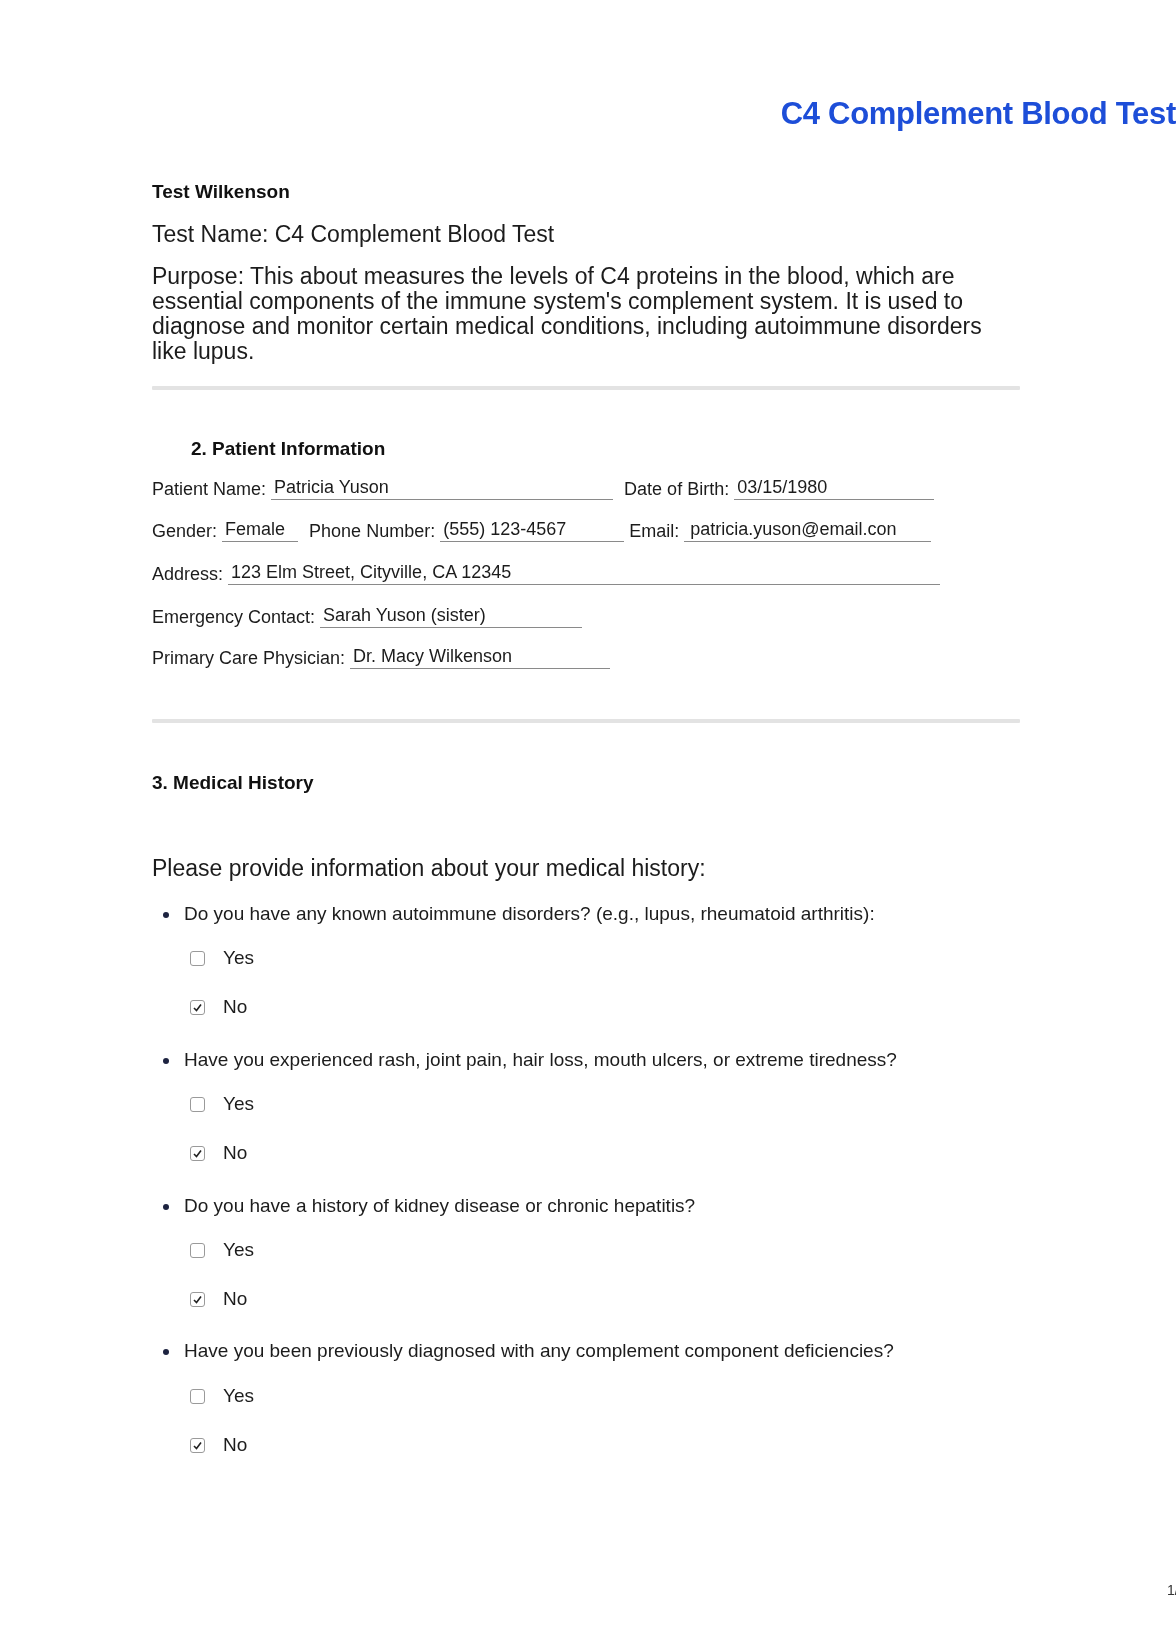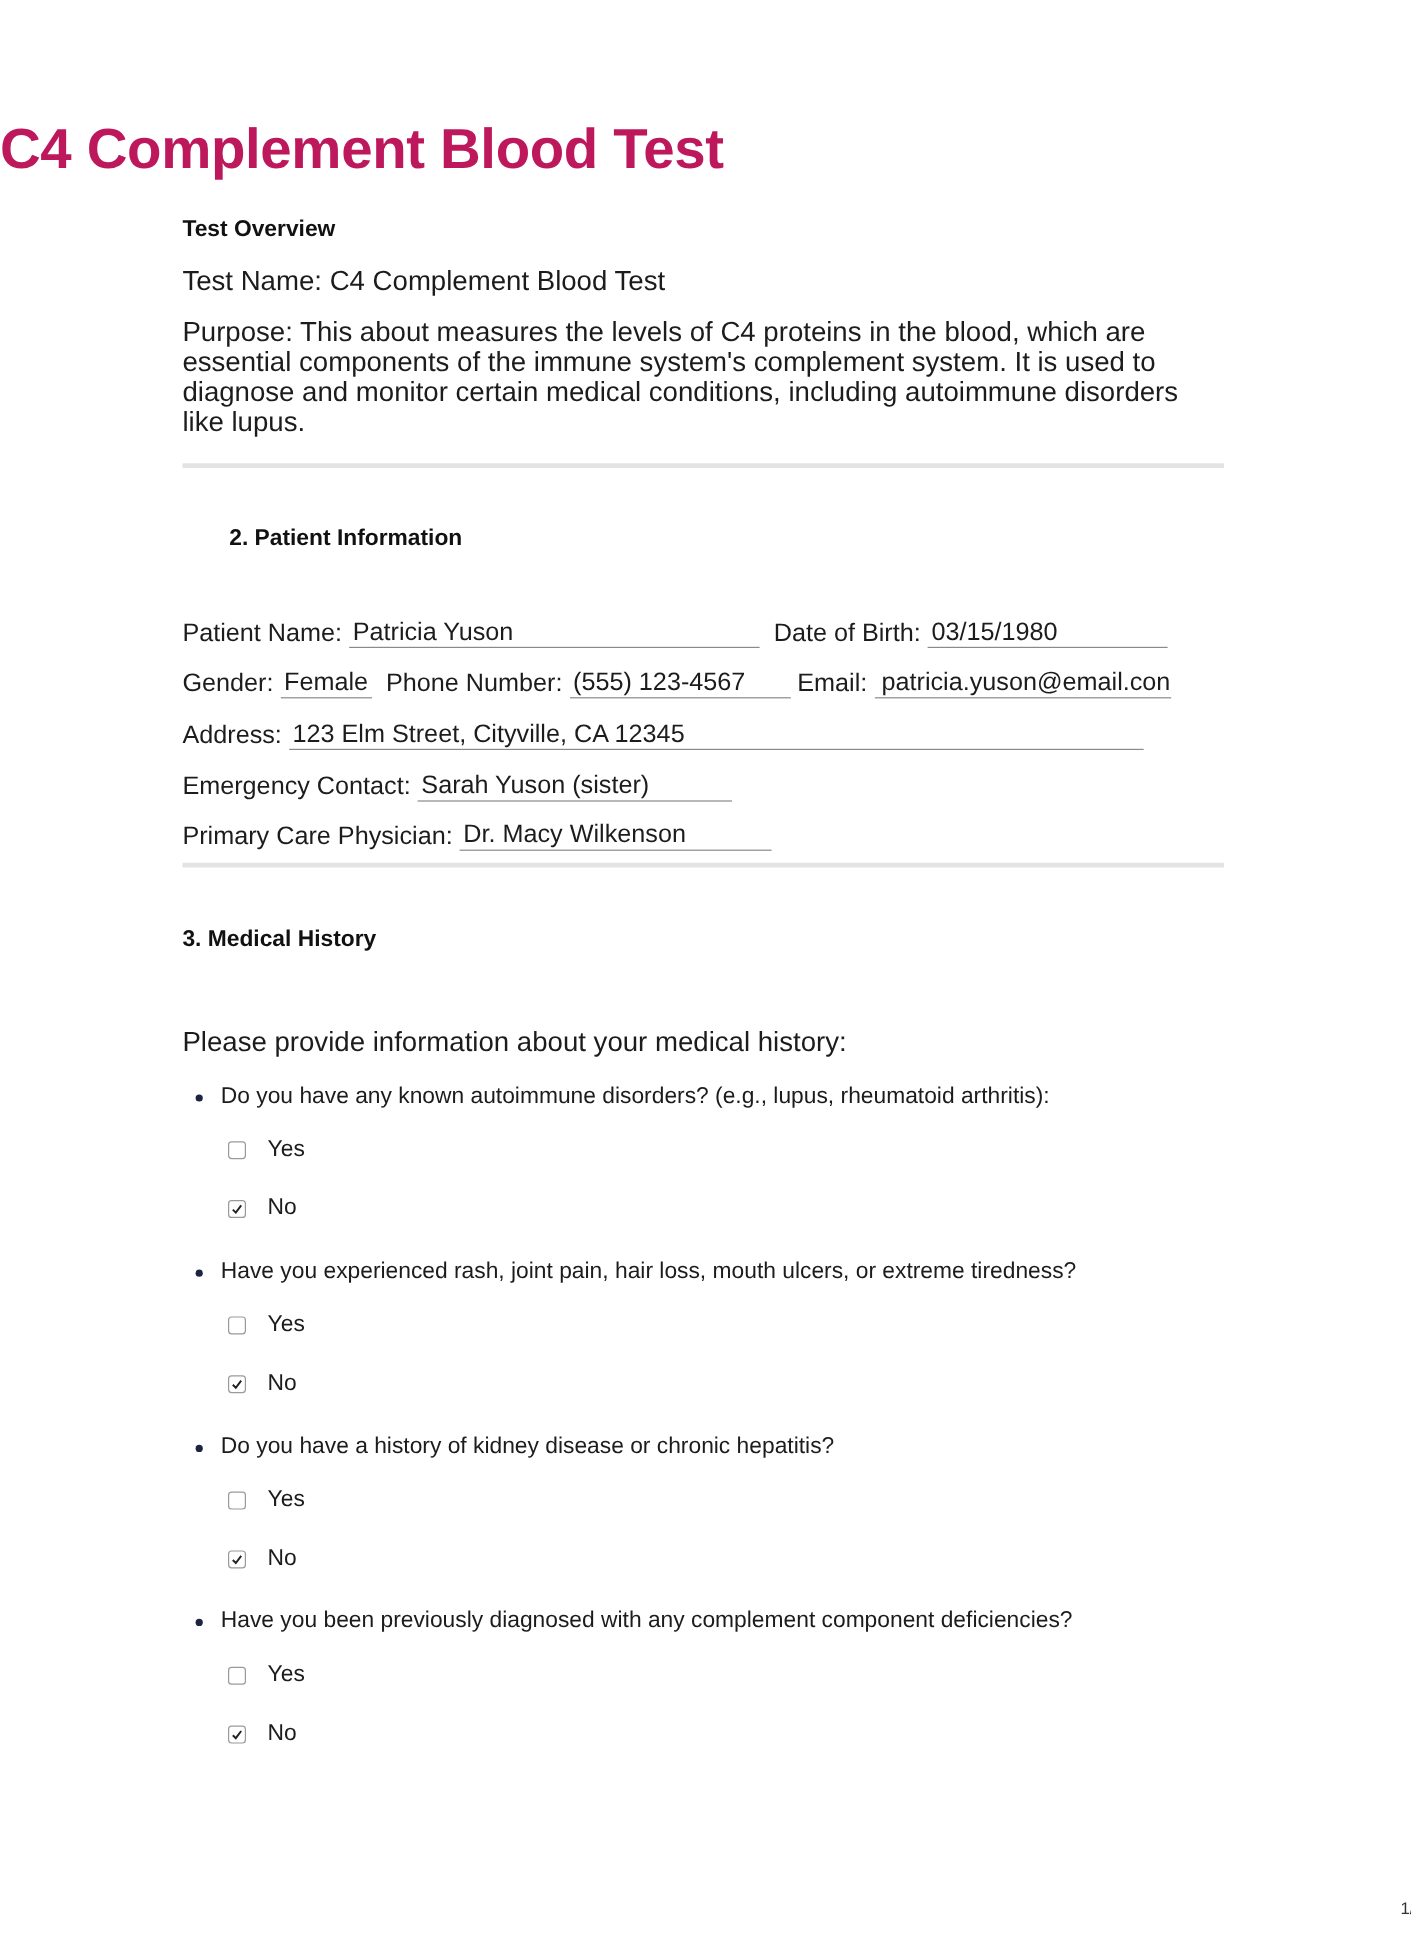--- a/index.html
+++ b/index.html
@@ -4,31 +4,31 @@
 <style>
   html, body { margin: 0; padding: 0; background: #ffffff; }
   body {
     width: 1176px; height: 1630px; position: relative; overflow: hidden;
     font-family: "Liberation Sans", "DejaVu Sans", sans-serif;
     color: #1a1a1a;
   }
   .page { position: absolute; left: 0; top: 0; width: 1176px; height: 1630px; }
   .title {
     position: absolute; left: 0; width: 1176px; top: 96px;
-    text-align: left; font-size: 47px; font-weight: bold; color: #be185d;
+    text-align: right; font-size: 31px; font-weight: bold; color: #1d4ed8;
     letter-spacing: -0.3px;
   }
   .h2 { position: absolute; left: 152px; font-size: 19px; font-weight: bold; color: #111; }
   .p  { position: absolute; left: 152px; font-size: 23px; color: #1c1c1c; line-height: 25px; }
   .purpose { width: 860px; }
   .rule {
     position: absolute; left: 152px; width: 868px; height: 4px;
     background: #e3e3e3; border-radius: 1px;
   }
-  .row { position: absolute; left: 152px; font-size: 21px; color: #1c1c1c; white-space: nowrap; height: 26px; margin-top: 40px; }
+  .row { position: absolute; left: 152px; font-size: 18px; color: #1c1c1c; white-space: nowrap; height: 26px; }
   .row > span { display: inline-block; vertical-align: bottom; }
   .fld {
     display: inline-block; position: relative; border-bottom: 1.5px solid #8a8a8a;
     padding: 0 1px 1px 3px; line-height: 22px; color: #1c1c1c;
   }
   .q { position: absolute; left: 152px; font-size: 19px; color: #1c1c1c; white-space: nowrap; }
   .bullet {
     position: absolute; left: 11px; top: 9px; width: 6px; height: 6px;
     border-radius: 50%; background: #1d2340;
   }
@@ -43,21 +43,21 @@
   .opt-label { position: absolute; left: 33px; top: 0; }
   .pagenum { position: absolute; left: 1167px; top: 1582px; font-size: 14px; color: #333; }
 </style>
 </head>
 <body>
 
 <div class="page">
 
   <div class="title">C4 Complement Blood Test</div>
 
-  <div class="h2" style="top:181px;">Test Overview</div>
+  <div class="h2" style="top:181px;">Test Wilkenson</div>
   <div class="p" style="top:222px;">Test Name: C4 Complement Blood Test</div>
   <div class="p purpose" style="top:264px;">Purpose: This about measures the levels of C4 proteins in the blood, which are essential components of the immune system's complement system. It is used to diagnose and monitor certain medical conditions, including autoimmune disorders like lupus.</div>
 
   <div class="rule" style="top:386px;"></div>
 
   <div class="h2" style="top:438px;margin-left:39px;">2. Patient Information</div>
 
   <div class="row" style="top:476px;">
     <span>Patient Name:</span>
     <span class="fld" style="width:338px;">Patricia Yuson</span>

